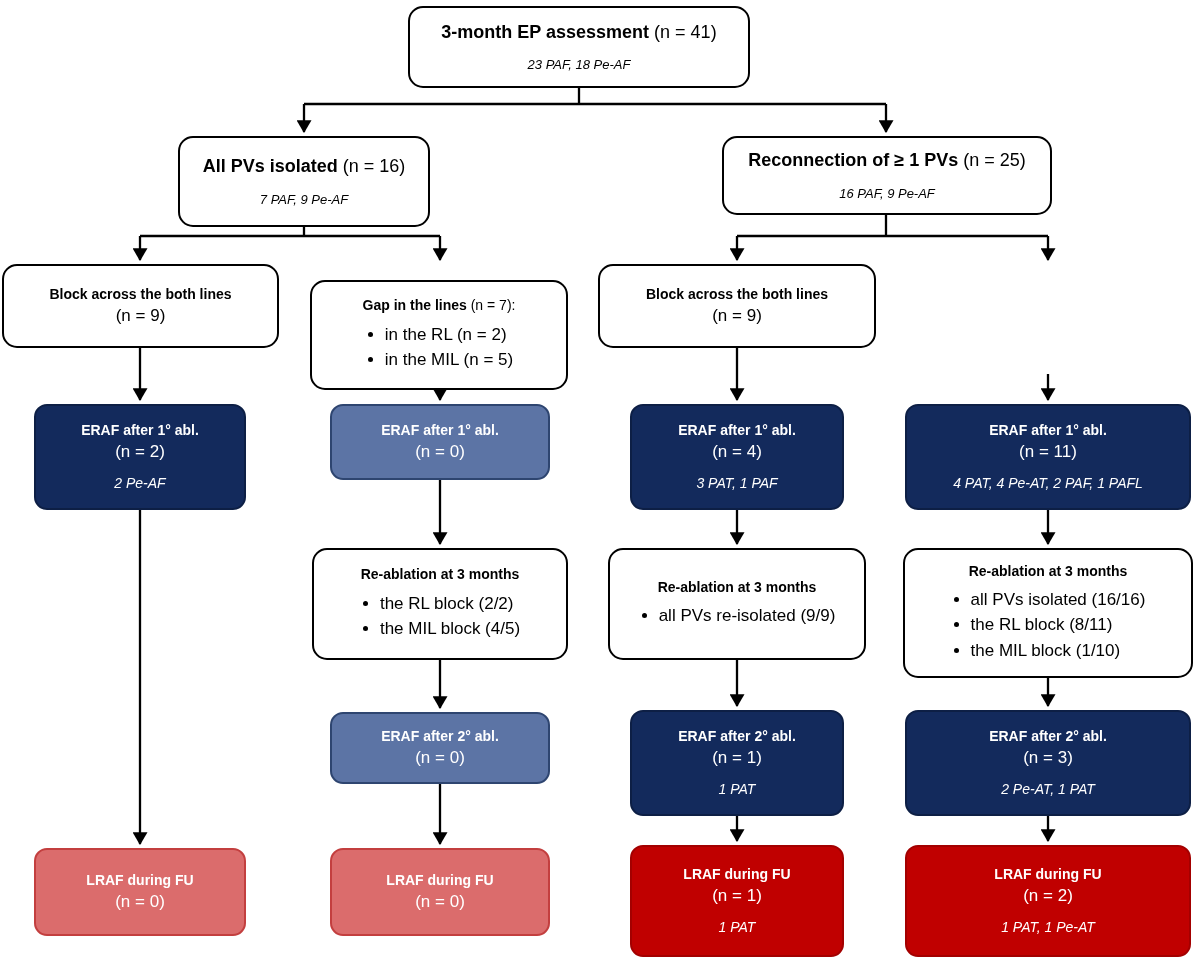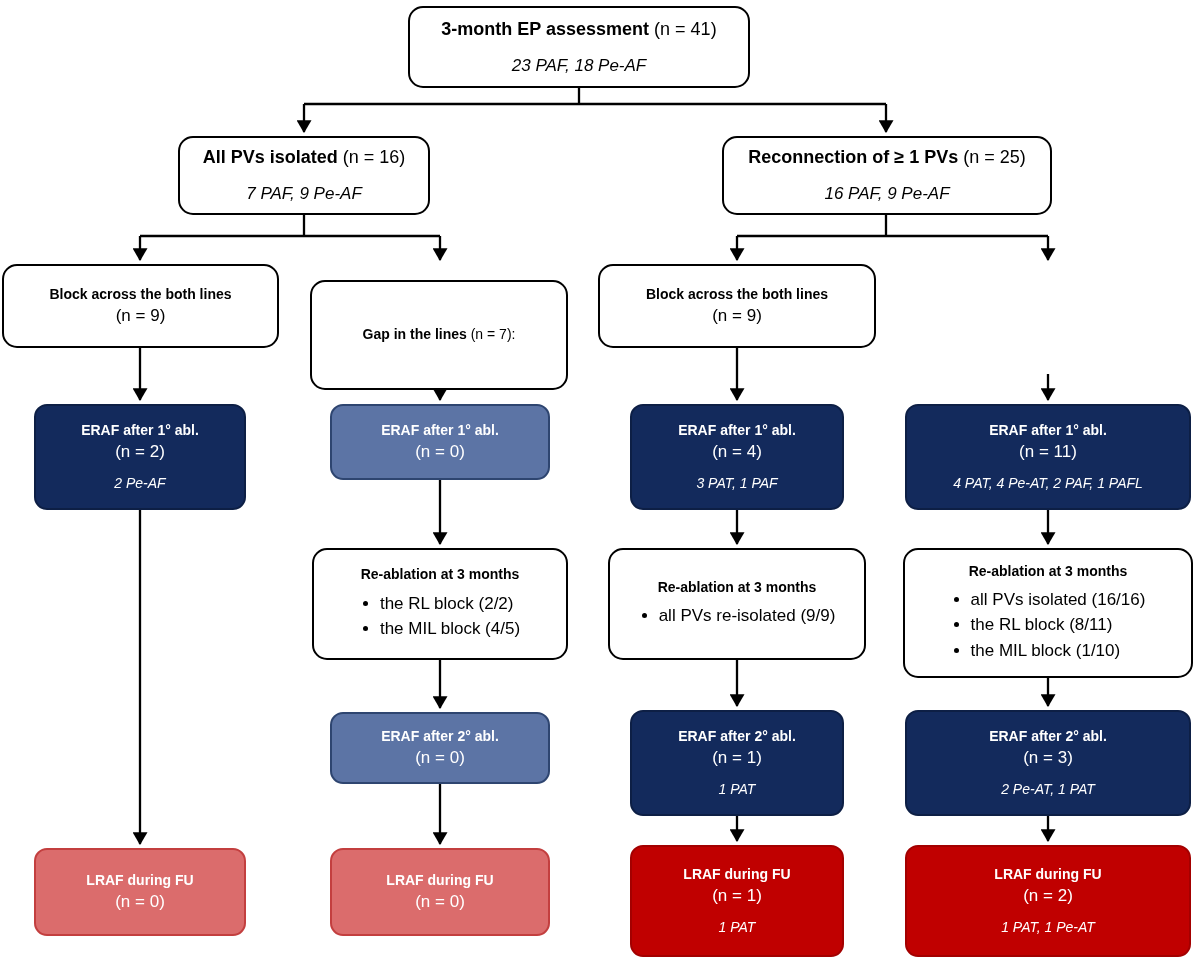--- a/index.html
+++ b/index.html
@@ -17,21 +17,21 @@
   .white{background:#ffffff;border:2.5px solid #000000;color:#000000;}
   .dark {background:#132A5C;border:2px solid #0D1F45;color:#ffffff;border-radius:13px;}
   .light{background:#5C74A5;border:2px solid #2E4570;color:#ffffff;border-radius:13px;}
   .lred {background:#DB6C6C;border:2.5px solid #C33F3F;color:#ffffff;border-radius:13px;}
   .red  {background:#C00000;border:2px solid #A30000;color:#ffffff;border-radius:13px;}
   .line1{font-size:14px;}
   .lg .line1{font-size:18px;}
   .b{font-weight:bold;}
   .line2{font-size:17px;}
   .sub{font-style:italic;font-size:14px;margin-top:10px;}
-  .lg .sub{font-size:17px;margin-top:12px;}
+  .lg .sub{font-size:13px;margin-top:12px;}
   ul.bullets{margin:5px 0 0;padding-left:20px;text-align:left;font-size:17px;list-style:disc;}
   ul.bullets li{margin:2px 0;}
 </style>
 </head>
 <body>
 
 <div id="figure">
 
   <svg id="connectors" viewBox="0 0 1200 964" xmlns="http://www.w3.org/2000/svg">
     <defs>
@@ -70,37 +70,41 @@
       <line x1="1048" y1="678" x2="1048" y2="706" marker-end="url(#arrow)"></line>
       <line x1="1048" y1="816" x2="1048" y2="841" marker-end="url(#arrow)"></line>
     </g>
   </svg>
 
   <div class="box white lg" style="left:408px;top:6px;width:342px;height:82px">
     <div class="line1"><span class="b">3-month EP assessment</span><span> (n = 41)</span></div>
     <div class="sub">23 PAF, 18 Pe-AF</div>
   </div>
 
-  <div class="box white lg" style="left:178px;top:136px;width:252px;height:79px">
+  <div class="box white lg" style="left:178px;top:136px;width:252px;height:91px">
     <div class="line1"><span class="b">All PVs isolated</span><span> (n = 16)</span></div>
     <div class="sub">7 PAF, 9 Pe-AF</div>
   </div>
 
   <div class="box white lg" style="left:722px;top:136px;width:330px;height:79px">
     <div class="line1"><span class="b">Reconnection of ≥ 1 PVs</span><span> (n = 25)</span></div>
     <div class="sub">16 PAF, 9 Pe-AF</div>
   </div>
 
   <div class="box white" style="left:2px;top:264px;width:277px;height:84px">
     <div class="line1 b">Block across the both lines</div>
     <div class="line2">(n = 9)</div>
   </div>
 
   <div class="box white" style="left:310px;top:280px;width:258px;height:110px">
     <div class="line1"><span class="b">Gap in the lines</span><span> (n = 7):</span></div>
+    <ul class="bullets">
+      <li>in the RL (n = 2)</li>
+      <li>in the MIL (n = 5)</li>
+    </ul>
   </div>
 
   <div class="box white" style="left:598px;top:264px;width:278px;height:84px">
     <div class="line1 b">Block across the both lines</div>
     <div class="line2">(n = 9)</div>
   </div>
 
 
   <div class="box dark" style="left:34px;top:404px;width:212px;height:106px">
     <div class="line1 b">ERAF after 1° abl.</div>

